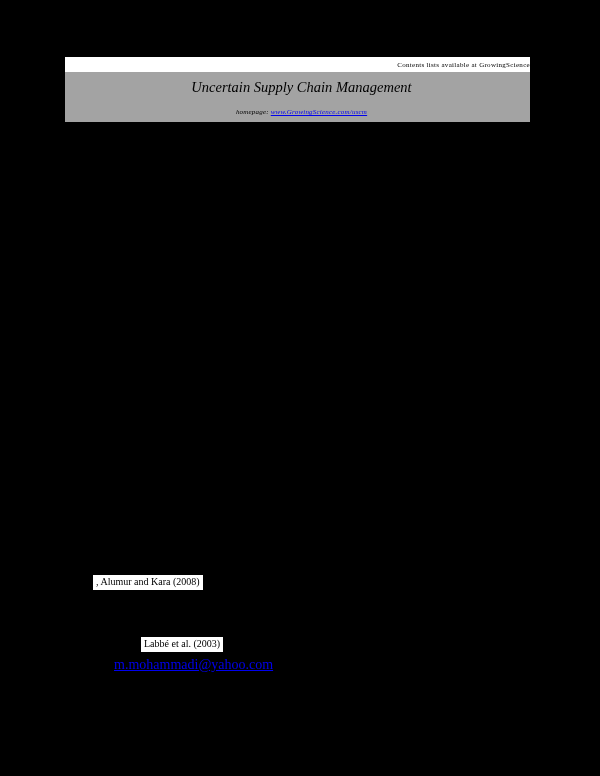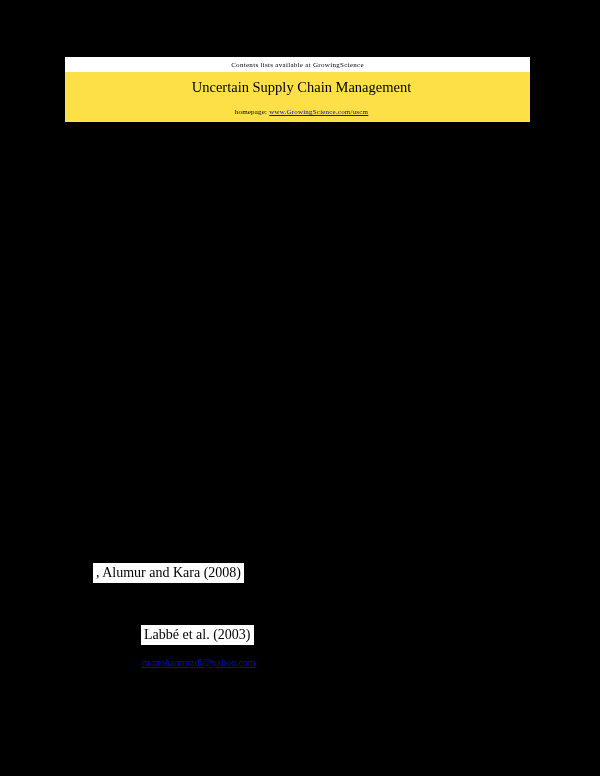--- a/index.html
+++ b/index.html
@@ -18,30 +18,31 @@
 
   
   .banner {
     position: absolute;
     left: 65px;
     top: 57px;
     width: 465px;
   }
   .banner-top {
     background: #ffffff;
-    text-align: center;
+    text-align: right;
     font-size: 7px;
     color: #000000;
     padding: 4px 0 3px 0;
     letter-spacing: 0.3px;
   }
   .banner-main {
-    background: #fde047;
+    background: #a3a3a3;
     text-align: center;
     padding: 7px 0 6px 8px;
+    font-style: italic;
   }
   .banner-title {
     font-family: "Liberation Serif", serif;
     font-size: 14.5px;
     color: #000000;
     line-height: 1.2;
   }
   .banner-home {
     font-size: 7px;
     color: #000000;
@@ -53,39 +54,39 @@
     text-decoration: underline;
     cursor: pointer;
   }
 
   
   .fragment {
     position: absolute;
     background: #ffffff;
     color: #000000;
     font-family: "Liberation Serif", serif;
-    font-size: 14px;
+    font-size: 10px;
     line-height: 1.25;
     padding: 1px 3px;
     white-space: nowrap;
+    margin-top: 12px;
   }
   .frag-alumur { left: 93px;  top: 563px; }
   .frag-labbe  { left: 141px; top: 625px; }
 
   .email-fragment {
     position: absolute;
     left: 114px;
     top: 657px;
     background: transparent;
     color: #0000ee;
     text-decoration: underline;
     font-family: "Liberation Serif", serif;
-    font-size: 10px;
+    font-size: 14px;
     white-space: nowrap;
-    margin-left: 28px;
   }
 </style>
 </head>
 <body>
 
 <div class="page">
 
   <div class="banner">
     <div class="banner-top">Contents lists available at GrowingScience</div>
     <div class="banner-main">

